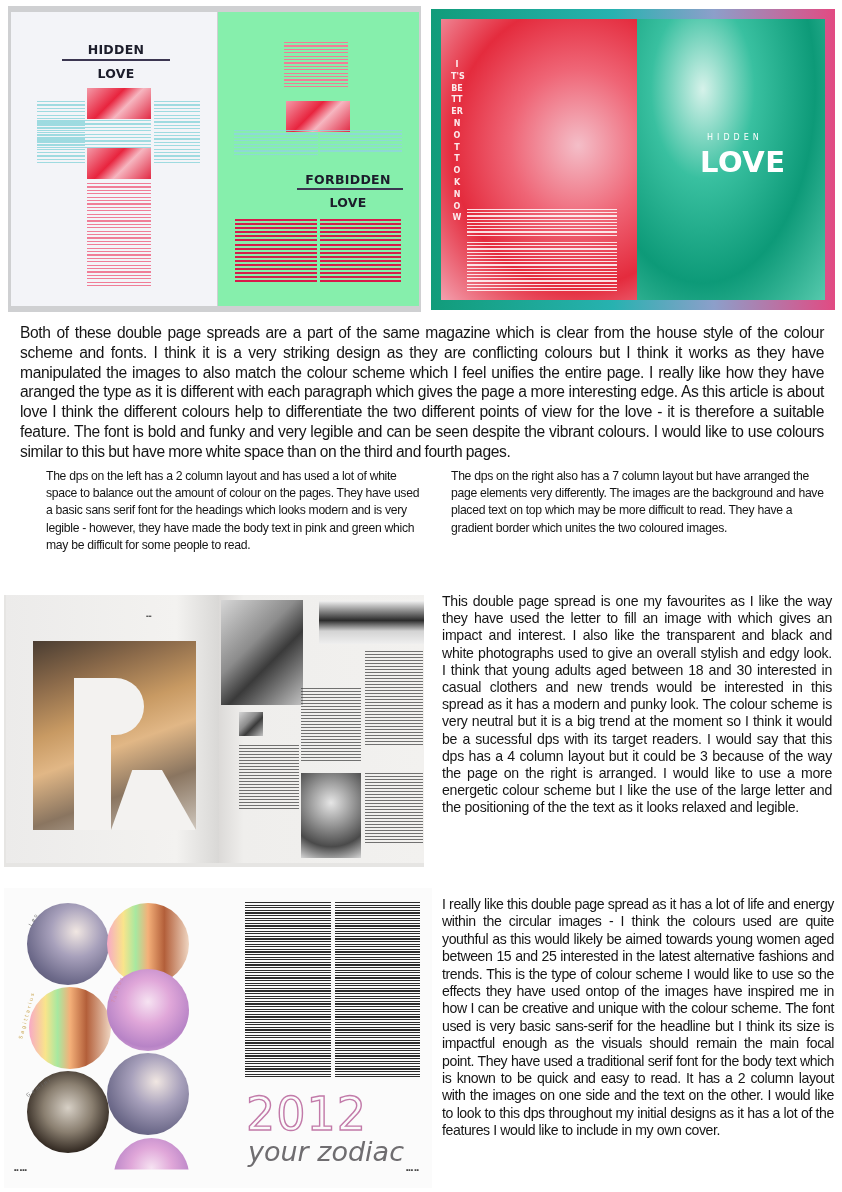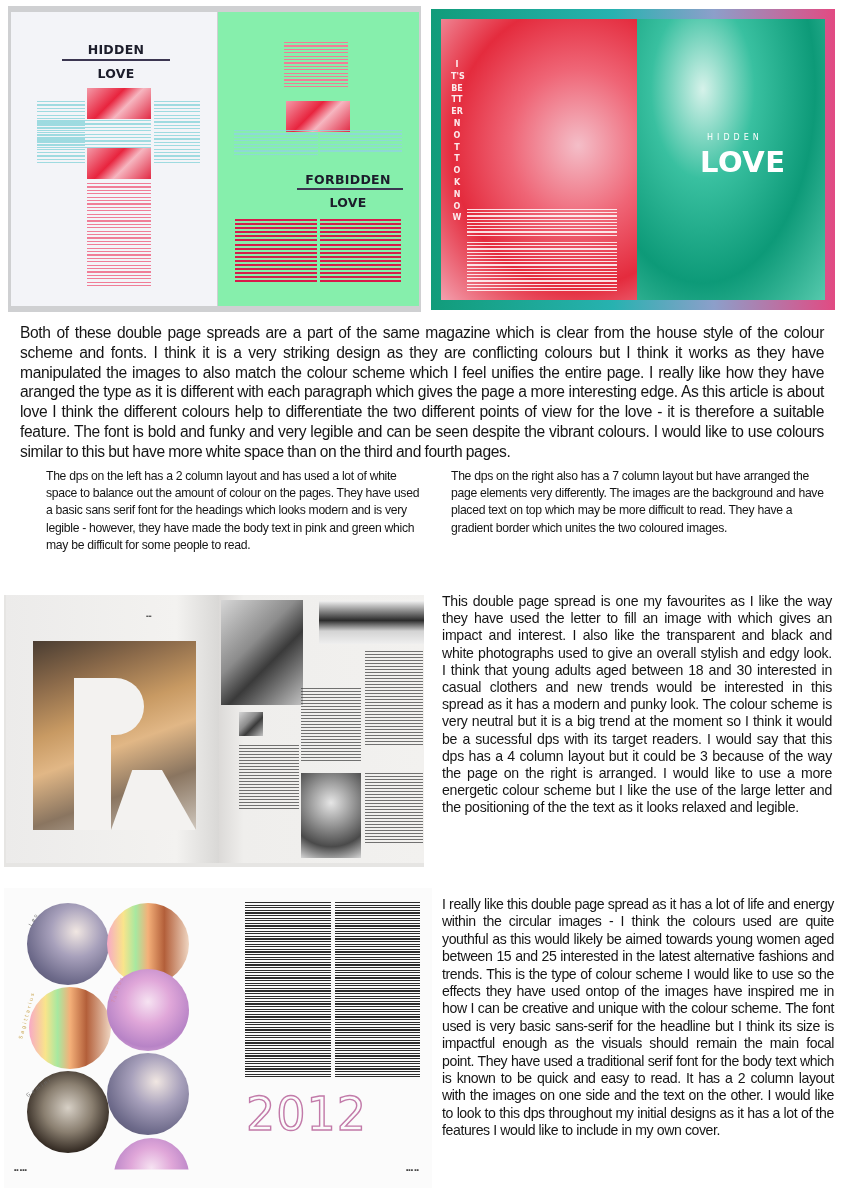--- a/index.html
+++ b/index.html
@@ -141,18 +141,19 @@
 
   <div class="sign-label" style="left:22px; top:28px; transform:rotate(-60deg);">Leo</div>
   <div class="sign-label" style="left:99px; top:98px; transform:rotate(-70deg); color:#d58aa8;">Taurus</div>
   <div class="sign-label" style="left:-2px; top:124px; transform:rotate(-75deg); color:#c8a34c;">Sagittarius</div>
   <div class="sign-label" style="left:20px; top:196px; transform:rotate(-35deg);">Gemini</div>
 
   <div class="dense-txt" style="left:241px; top:14px; width:86px; height:177px;"></div>
   <div class="dense-txt" style="left:331px; top:14px; width:85px; height:176px;"></div>
 
   <div class="year">2012</div>
+  <div class="subtitle">your zodiac</div>
 
   <div class="folio" style="left:10px; top:280px;">▪▪ ▪▪▪</div>
   <div class="folio" style="left:402px; top:280px;">▪▪▪ ▪▪</div>
 </div>
 
 <p id="zodiac-note" class="para">I really like this double page spread as it has a lot of life and energy within the circular images - I think the colours used are quite youthful as this would likely be aimed towards young women aged between 15 and 25 interested in the latest alternative fashions and trends. This is the type of colour scheme I would like to use so the effects they have used ontop of the images have inspired me in how I can be creative and unique with the colour scheme. The font used is very basic sans-serif for the headline but I think its size is impactful enough as the visuals should remain the main focal point. They have used a traditional serif font for the body text which is known to be quick and easy to read. It has a 2 column layout with the images on one side and the text on the other. I would like to look to this dps throughout my initial designs as it has a lot of the features I would like to include in my own cover.</p>
 
 </body></html>

